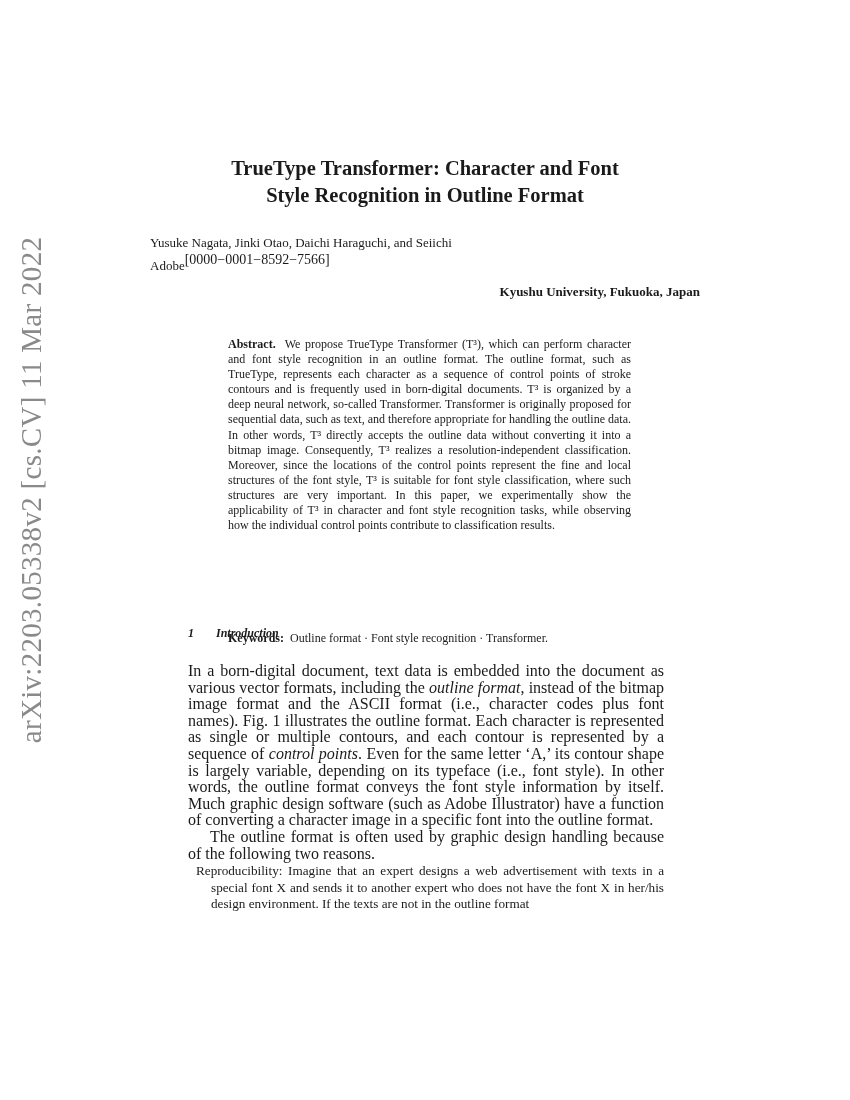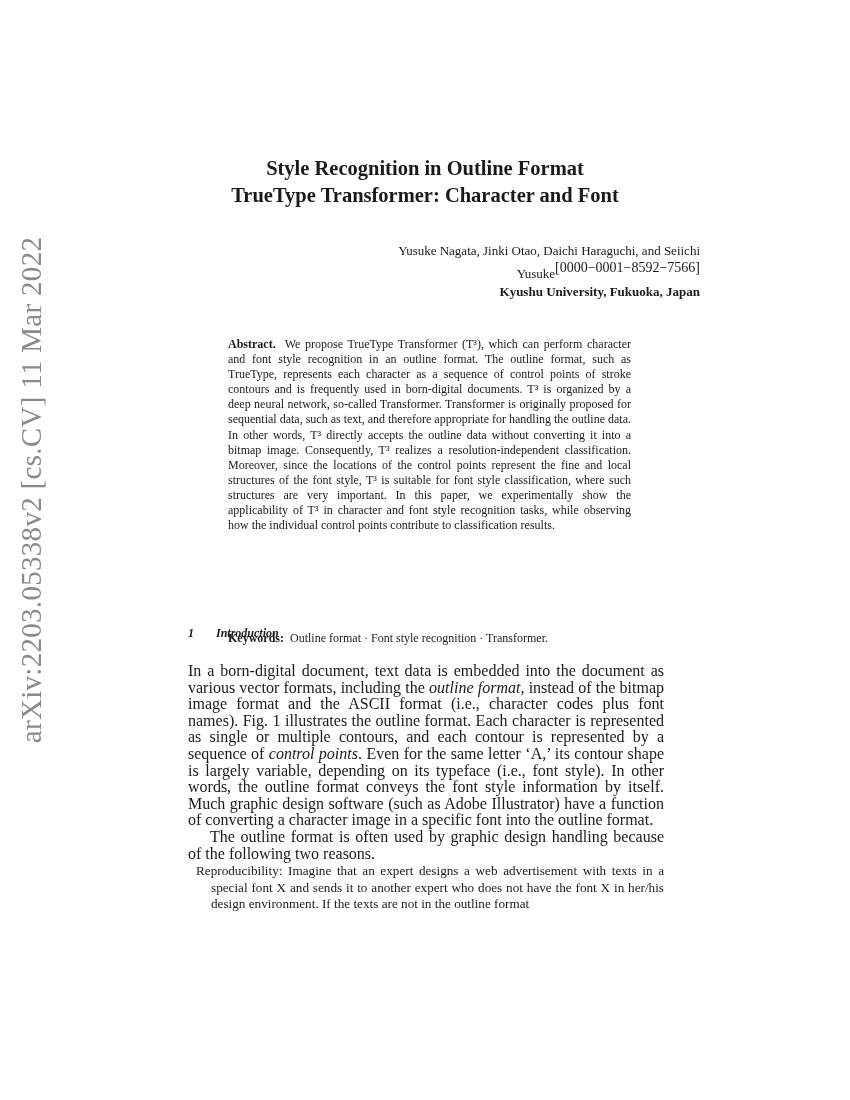--- a/index.html
+++ b/index.html
@@ -4,22 +4,22 @@
 <style>
   html, body { margin: 0; padding: 0; background: #ffffff; }
   body { width: 850px; height: 1100px; position: relative; overflow: hidden;
          font-family: "Liberation Serif", "DejaVu Serif", serif; color: #1a1a1a; }
   .arxiv { position: absolute; left: 6px; top: 290px; width: 50px; height: 400px; }
   .arxiv span { position: absolute; left: 50%; top: 50%; white-space: nowrap;
                 transform: translate(-50%, -50%) rotate(-90deg);
                 font-size: 29px; color: #8a8a8a; letter-spacing: 0.3px; }
   .title { position: absolute; left: 150px; width: 550px; top: 155px; text-align: center;
            font-weight: bold; font-size: 20.5px; line-height: 27px; }
-  .authors { position: absolute; left: 150px; width: 550px; top: 234px; text-align: right;
-             font-size: 13px; line-height: 17px; margin-top: 8px; }
+  .authors { position: absolute; left: 150px; width: 550px; top: 234px; text-align: left;
+             font-size: 13px; line-height: 17px; }
   .authors sup { font-size: 14px; vertical-align: 6px; }
   .affil { position: absolute; left: 150px; width: 550px; top: 284px; text-align: right; font-size: 13px; font-weight: bold; }
   .abstract { position: absolute; left: 228px; width: 403px; top: 337px;
               font-size: 12px; line-height: 15.1px; text-align: justify; hyphens: auto; }
   .abstract b, .keywords b { font-weight: bold; }
   .keywords { position: absolute; left: 228px; width: 403px; top: 583px; font-size: 12px; margin-top: 48px; }
   .section { position: absolute; left: 188px; top: 626px; font-size: 12px; font-weight: bold; font-style: italic; }
   .section .num { display: inline-block; width: 28px; }
   .body { position: absolute; left: 188px; width: 476px; font-size: 16px; line-height: 16.6px;
           text-align: justify; hyphens: auto; }
@@ -29,27 +29,27 @@
           text-align: justify; padding-left: 23px; text-indent: -15px; box-sizing: border-box; }
 </style>
 </head>
 <body>
 
 <div class="arxiv">
   <span>arXiv:2203.05338v2  [cs.CV]  11 Mar 2022</span>
 </div>
 
 <div class="title">
+  <div>TrueType Transformer: Character and Font</div>
   <div>Style Recognition in Outline Format</div>
-  <div>TrueType Transformer: Character and Font</div>
 </div>
 
 <div class="authors">
   <div>Yusuke Nagata, Jinki Otao, Daichi Haraguchi, and Seiichi</div>
-  <div><span>Yusuke</span><sup>[0000−0001−8592−7566]</sup></div>
+  <div><span>Adobe</span><sup>[0000−0001−8592−7566]</sup></div>
 </div>
 
 <div class="affil">Kyushu University, Fukuoka, Japan</div>
 
 <div class="abstract">
   <b>Abstract.</b>&nbsp;
   <span>We propose TrueType Transformer (T³), which can perform character and font style recognition in an outline format. The outline format, such as TrueType, represents each character as a sequence of control points of stroke contours and is frequently used in born-digital documents. T³ is organized by a deep neural network, so-called Transformer. Transformer is originally proposed for sequential data, such as text, and therefore appropriate for handling the outline data. In other words, T³ directly accepts the outline data without converting it into a bitmap image. Consequently, T³ realizes a resolution-independent classification. Moreover, since the locations of the control points represent the fine and local structures of the font style, T³ is suitable for font style classification, where such structures are very important. In this paper, we experimentally show the applicability of T³ in character and font style recognition tasks, while observing how the individual control points contribute to classification results.</span>
 </div>
 
 <div class="keywords">

